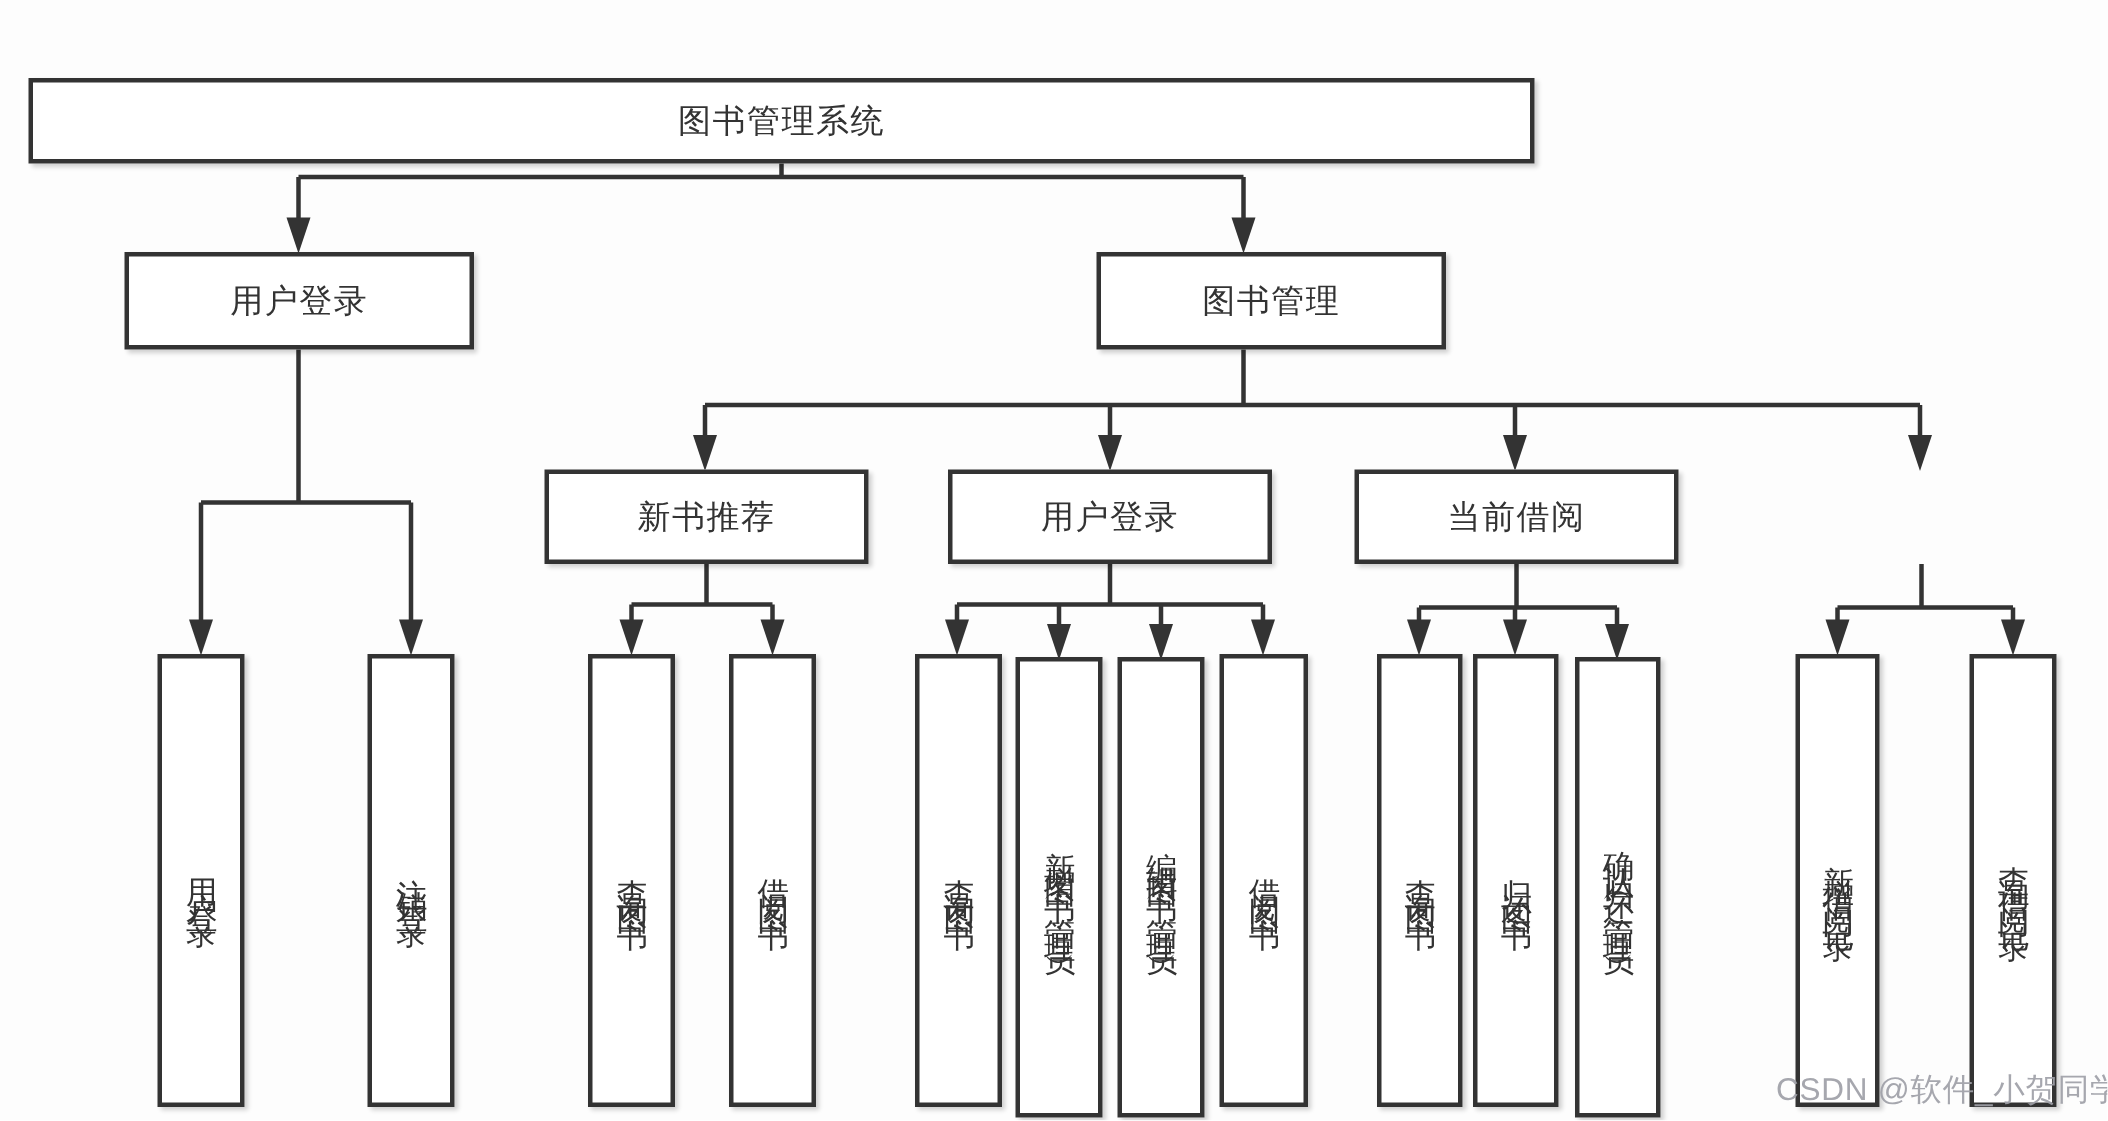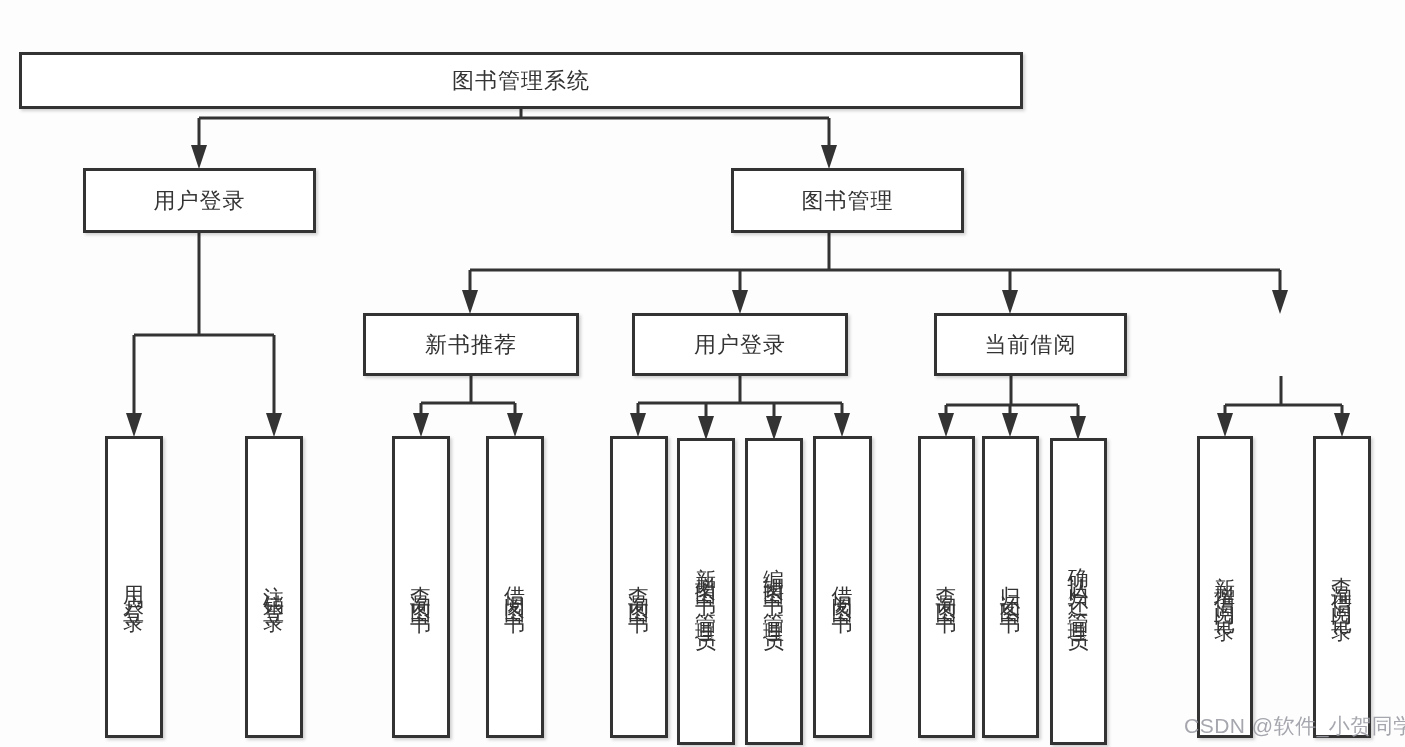--- a/index.html
+++ b/index.html
@@ -115,21 +115,21 @@
   <div class="node h-label" style="left:731px; top:168px; width:233px; height:65px;font-family:Liberation Serif, serif;">
     <span>图书管理</span>
   </div>
 
   <div class="node h-label" style="left:363px; top:313px; width:216px; height:63px;">
     <span>新书推荐</span>
   </div>
   <div class="node h-label" style="left:632px; top:313px; width:216px; height:63px;">
     <span>用户登录</span>
   </div>
-  <div class="node h-label" style="left:934px; top:313px; width:193px; height:63px;">
+  <div class="node h-label" style="left:903px; top:313px; width:216px; height:63px;">
     <span>当前借阅</span>
   </div>
 
   <div class="node leaf" style="left:105px; top:436px; width:58px; height:302px;">
     <span class="vtext">用户登录</span>
   </div>
   <div class="node leaf" style="left:245px; top:436px; width:58px; height:302px;">
     <span class="vtext">注销登录</span>
   </div>
 

